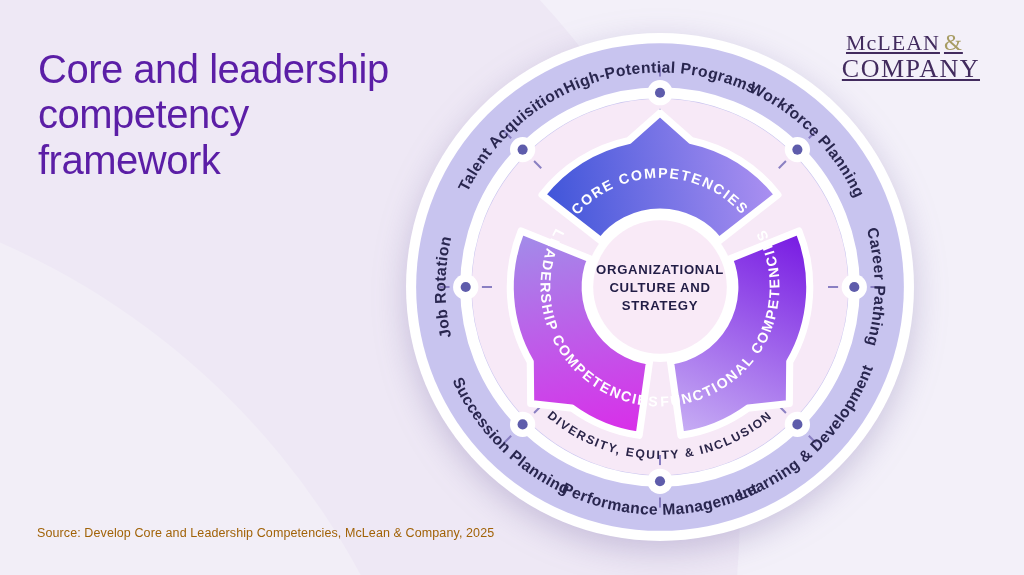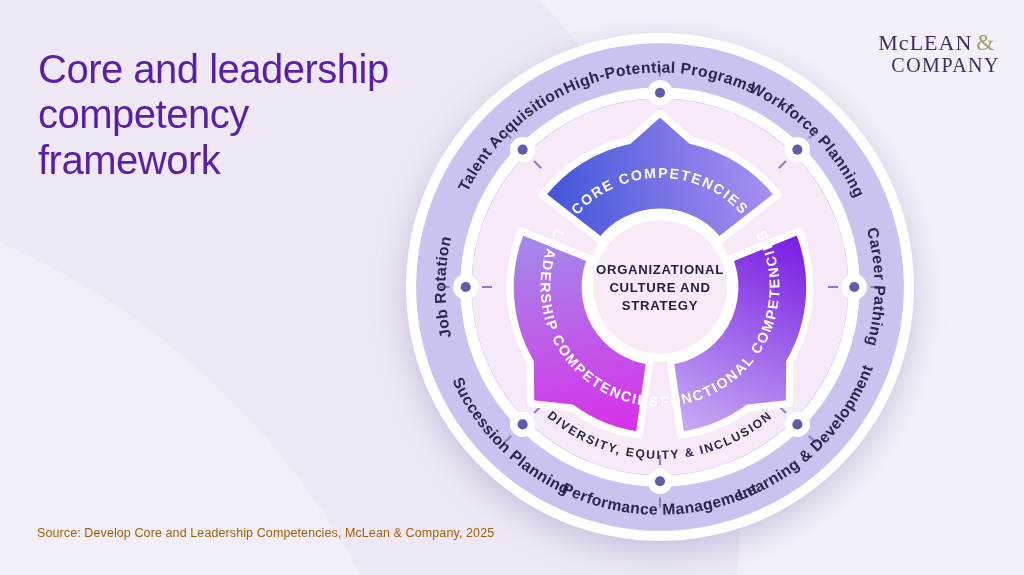--- a/index.html
+++ b/index.html
@@ -14,26 +14,26 @@
   .swirl-c{left:-1050px;top:180px;width:1500px;height:1500px;background:#f2eef7;}
 
   .slide-title{
     position:absolute;left:38px;top:20px;width:460px;
     color:#5b1ea6;font-weight:400;font-size:40px;line-height:1.14;
     letter-spacing:-0.5px;
   }
   .slide-title span{display:block;}
 
   .logo{
-    position:absolute;right:24px;top:30px;text-align:left;
-    font-family:"Liberation Serif",serif;color:#422b5e;
+    position:absolute;right:44px;top:30px;text-align:center;
+    font-family:"Liberation Serif",serif;color:#422b5e;text-decoration:underline;
   }
   .logo .line1{font-size:22px;letter-spacing:1px;}
   .logo .line1 .amp{color:#a79c63;font-size:23px;margin-left:4px;}
-  .logo .line2{font-size:20px;letter-spacing:1.5px;margin-left:13px;margin-top:-2px;}
+  .logo .line2{font-size:26px;letter-spacing:1.5px;margin-left:13px;margin-top:-2px;}
 
   .source{
     position:absolute;left:37px;top:526px;
     font-size:12.5px;color:#a16207;letter-spacing:0.1px;
   }
 
   .wheel{
     position:absolute;left:405px;top:32px;
     filter:drop-shadow(0 10px 16px rgba(96,78,150,0.28));
   }

